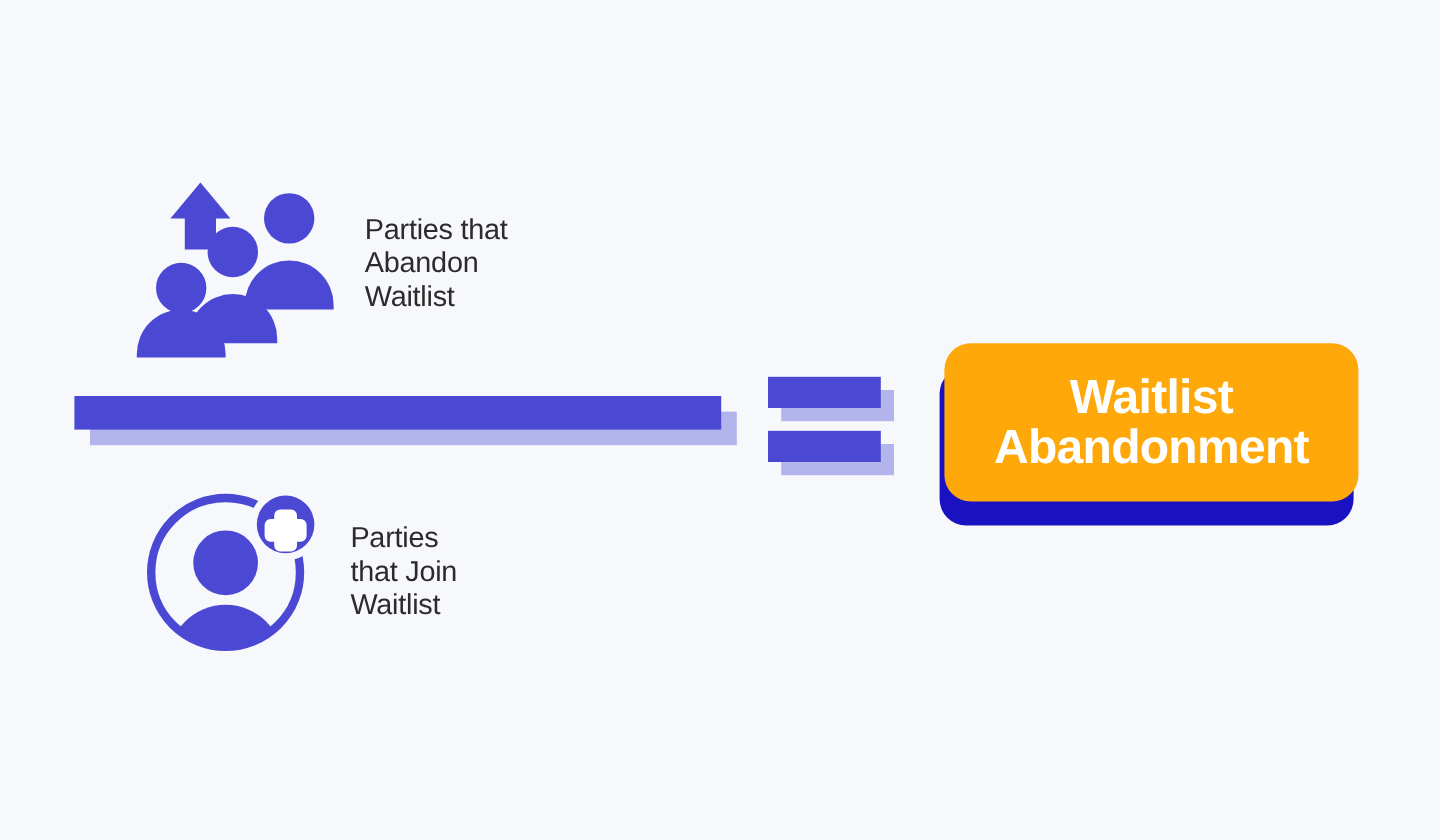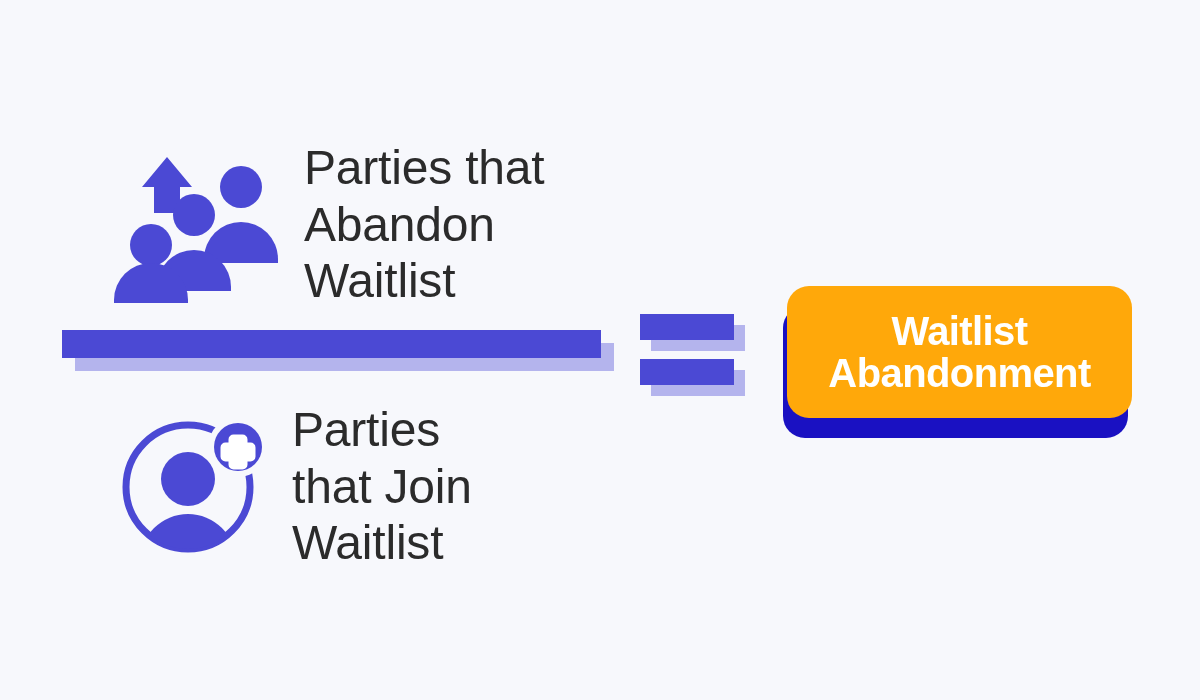--- a/index.html
+++ b/index.html
@@ -47,21 +47,21 @@
   }
 
   .icon-slot {
     position: relative;
     flex: 0 0 auto;
   }
   .icon-slot.people { width: 160px; height: 160px; }
   .icon-slot.person-add { width: 150px; height: 150px; }
 
   .frac-label {
-    font-size: 48px;
+    font-size: 24px;
     line-height: 1.18;
     color: #2b2b2b;
     font-weight: 400;
     letter-spacing: -0.2px;
     white-space: pre-line;
   }
 
   
   .divider-wrap {
     position: absolute;

